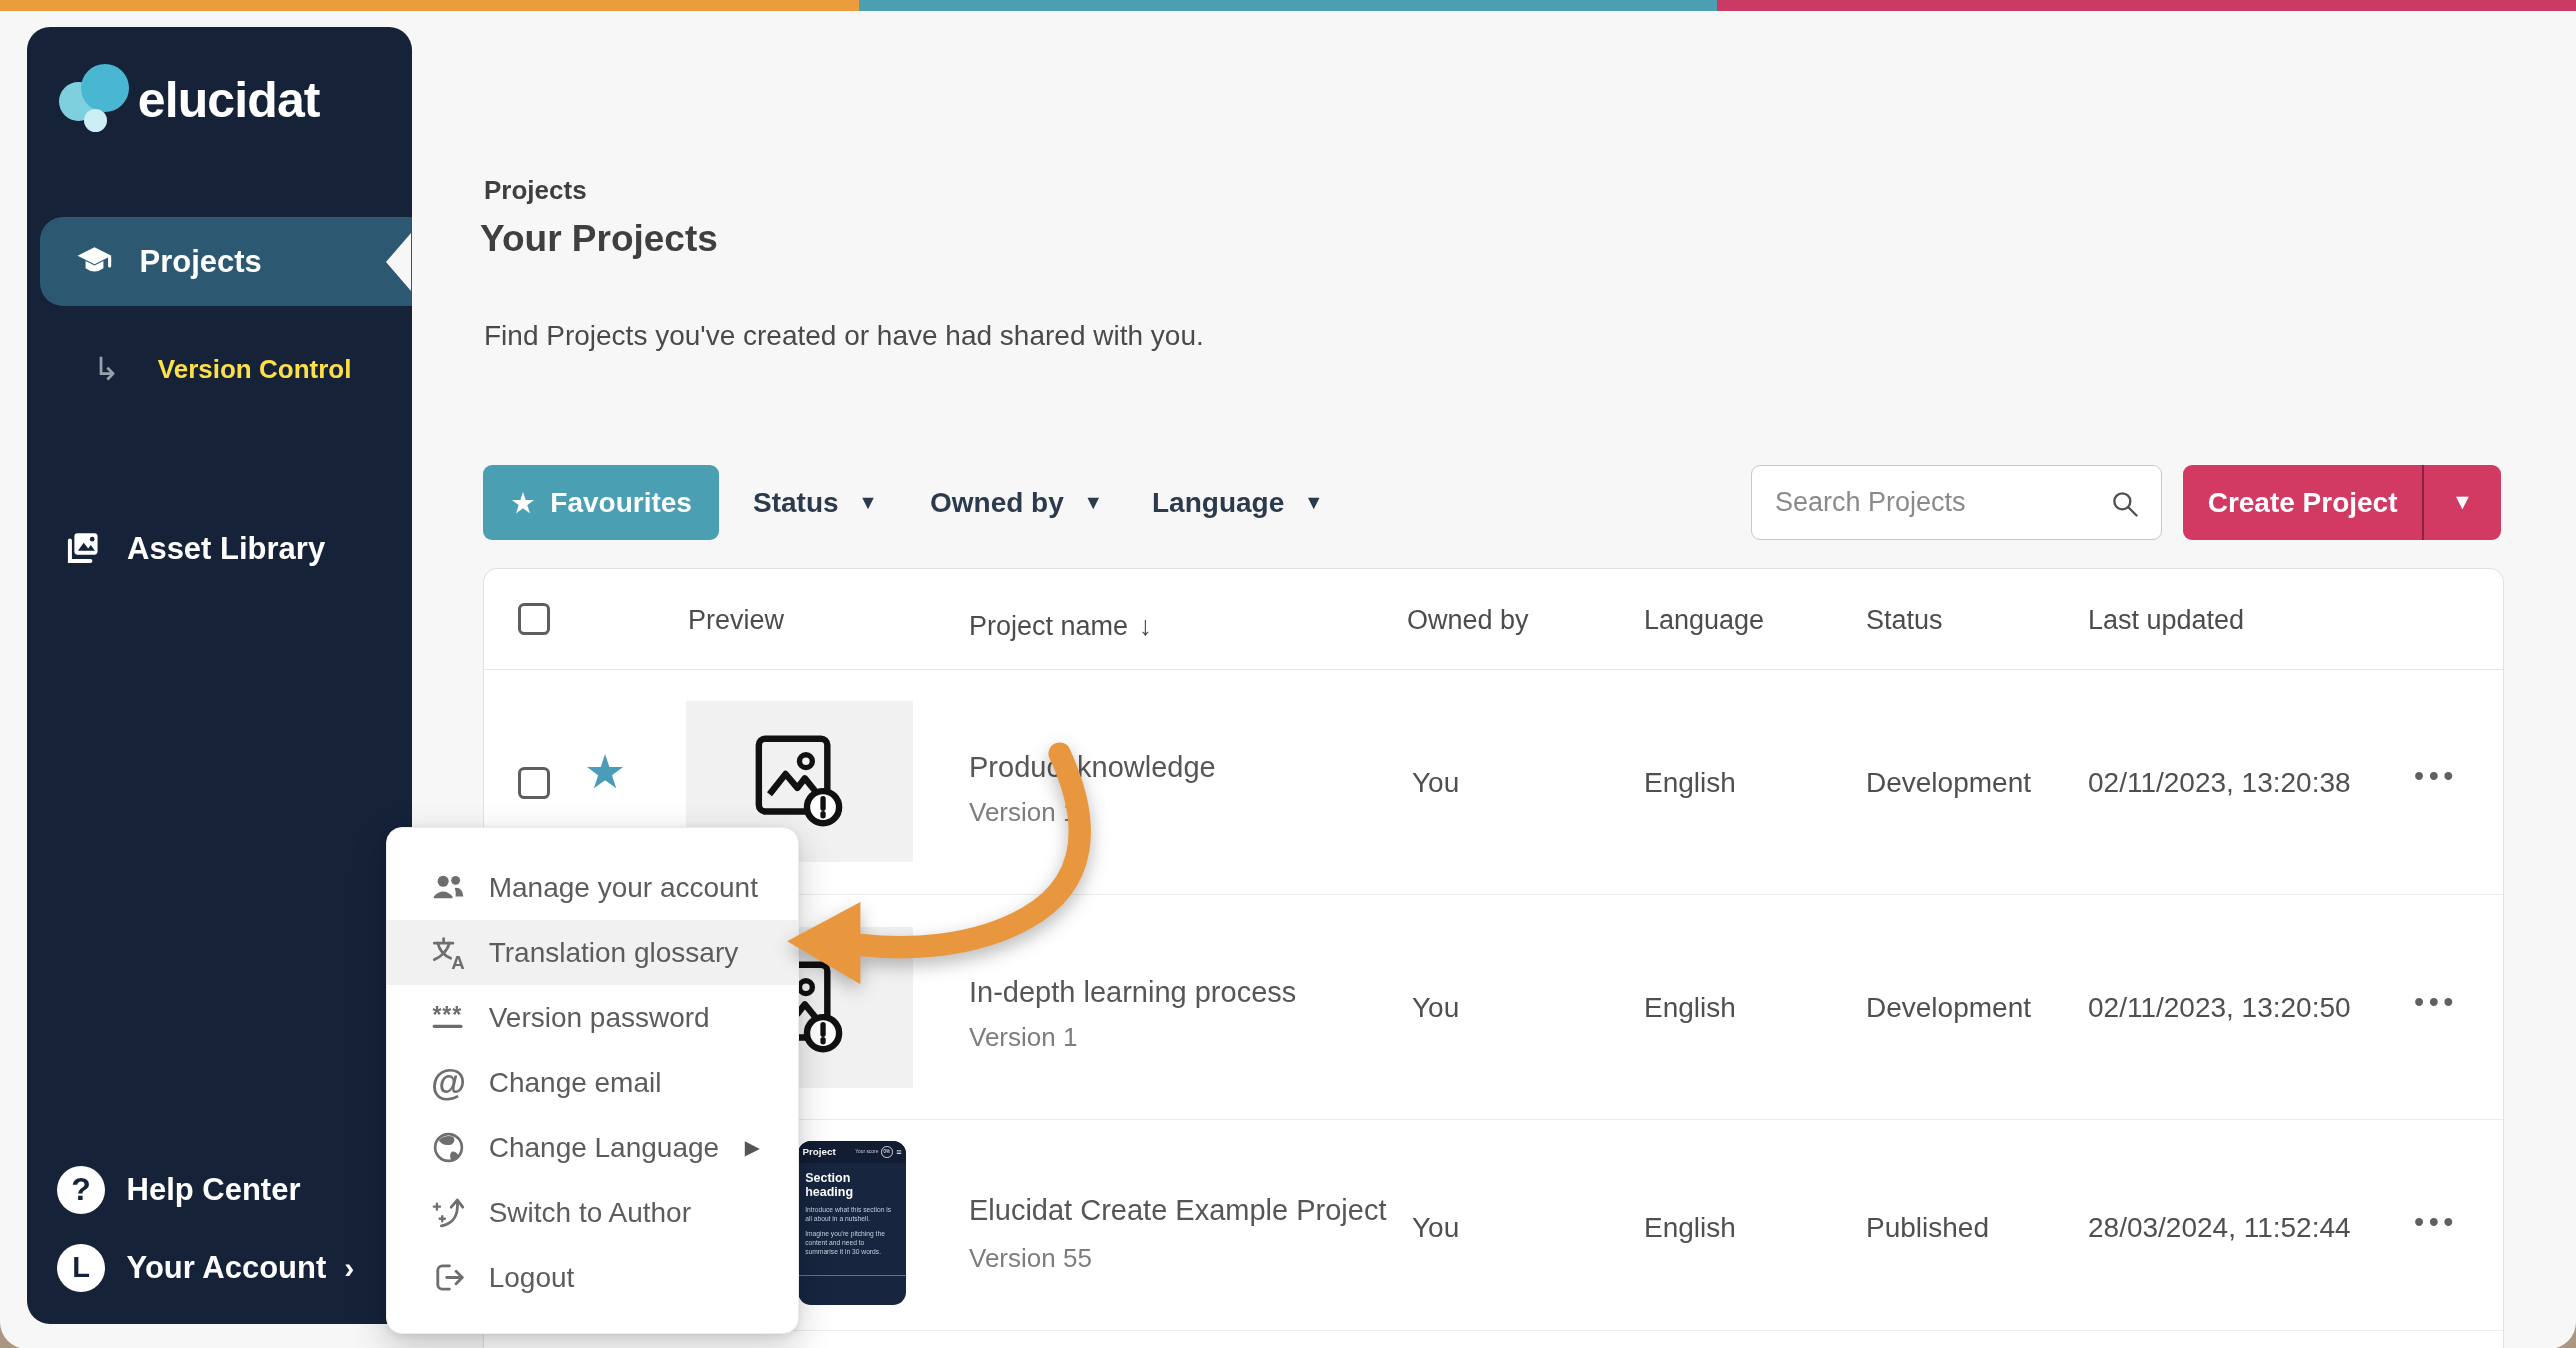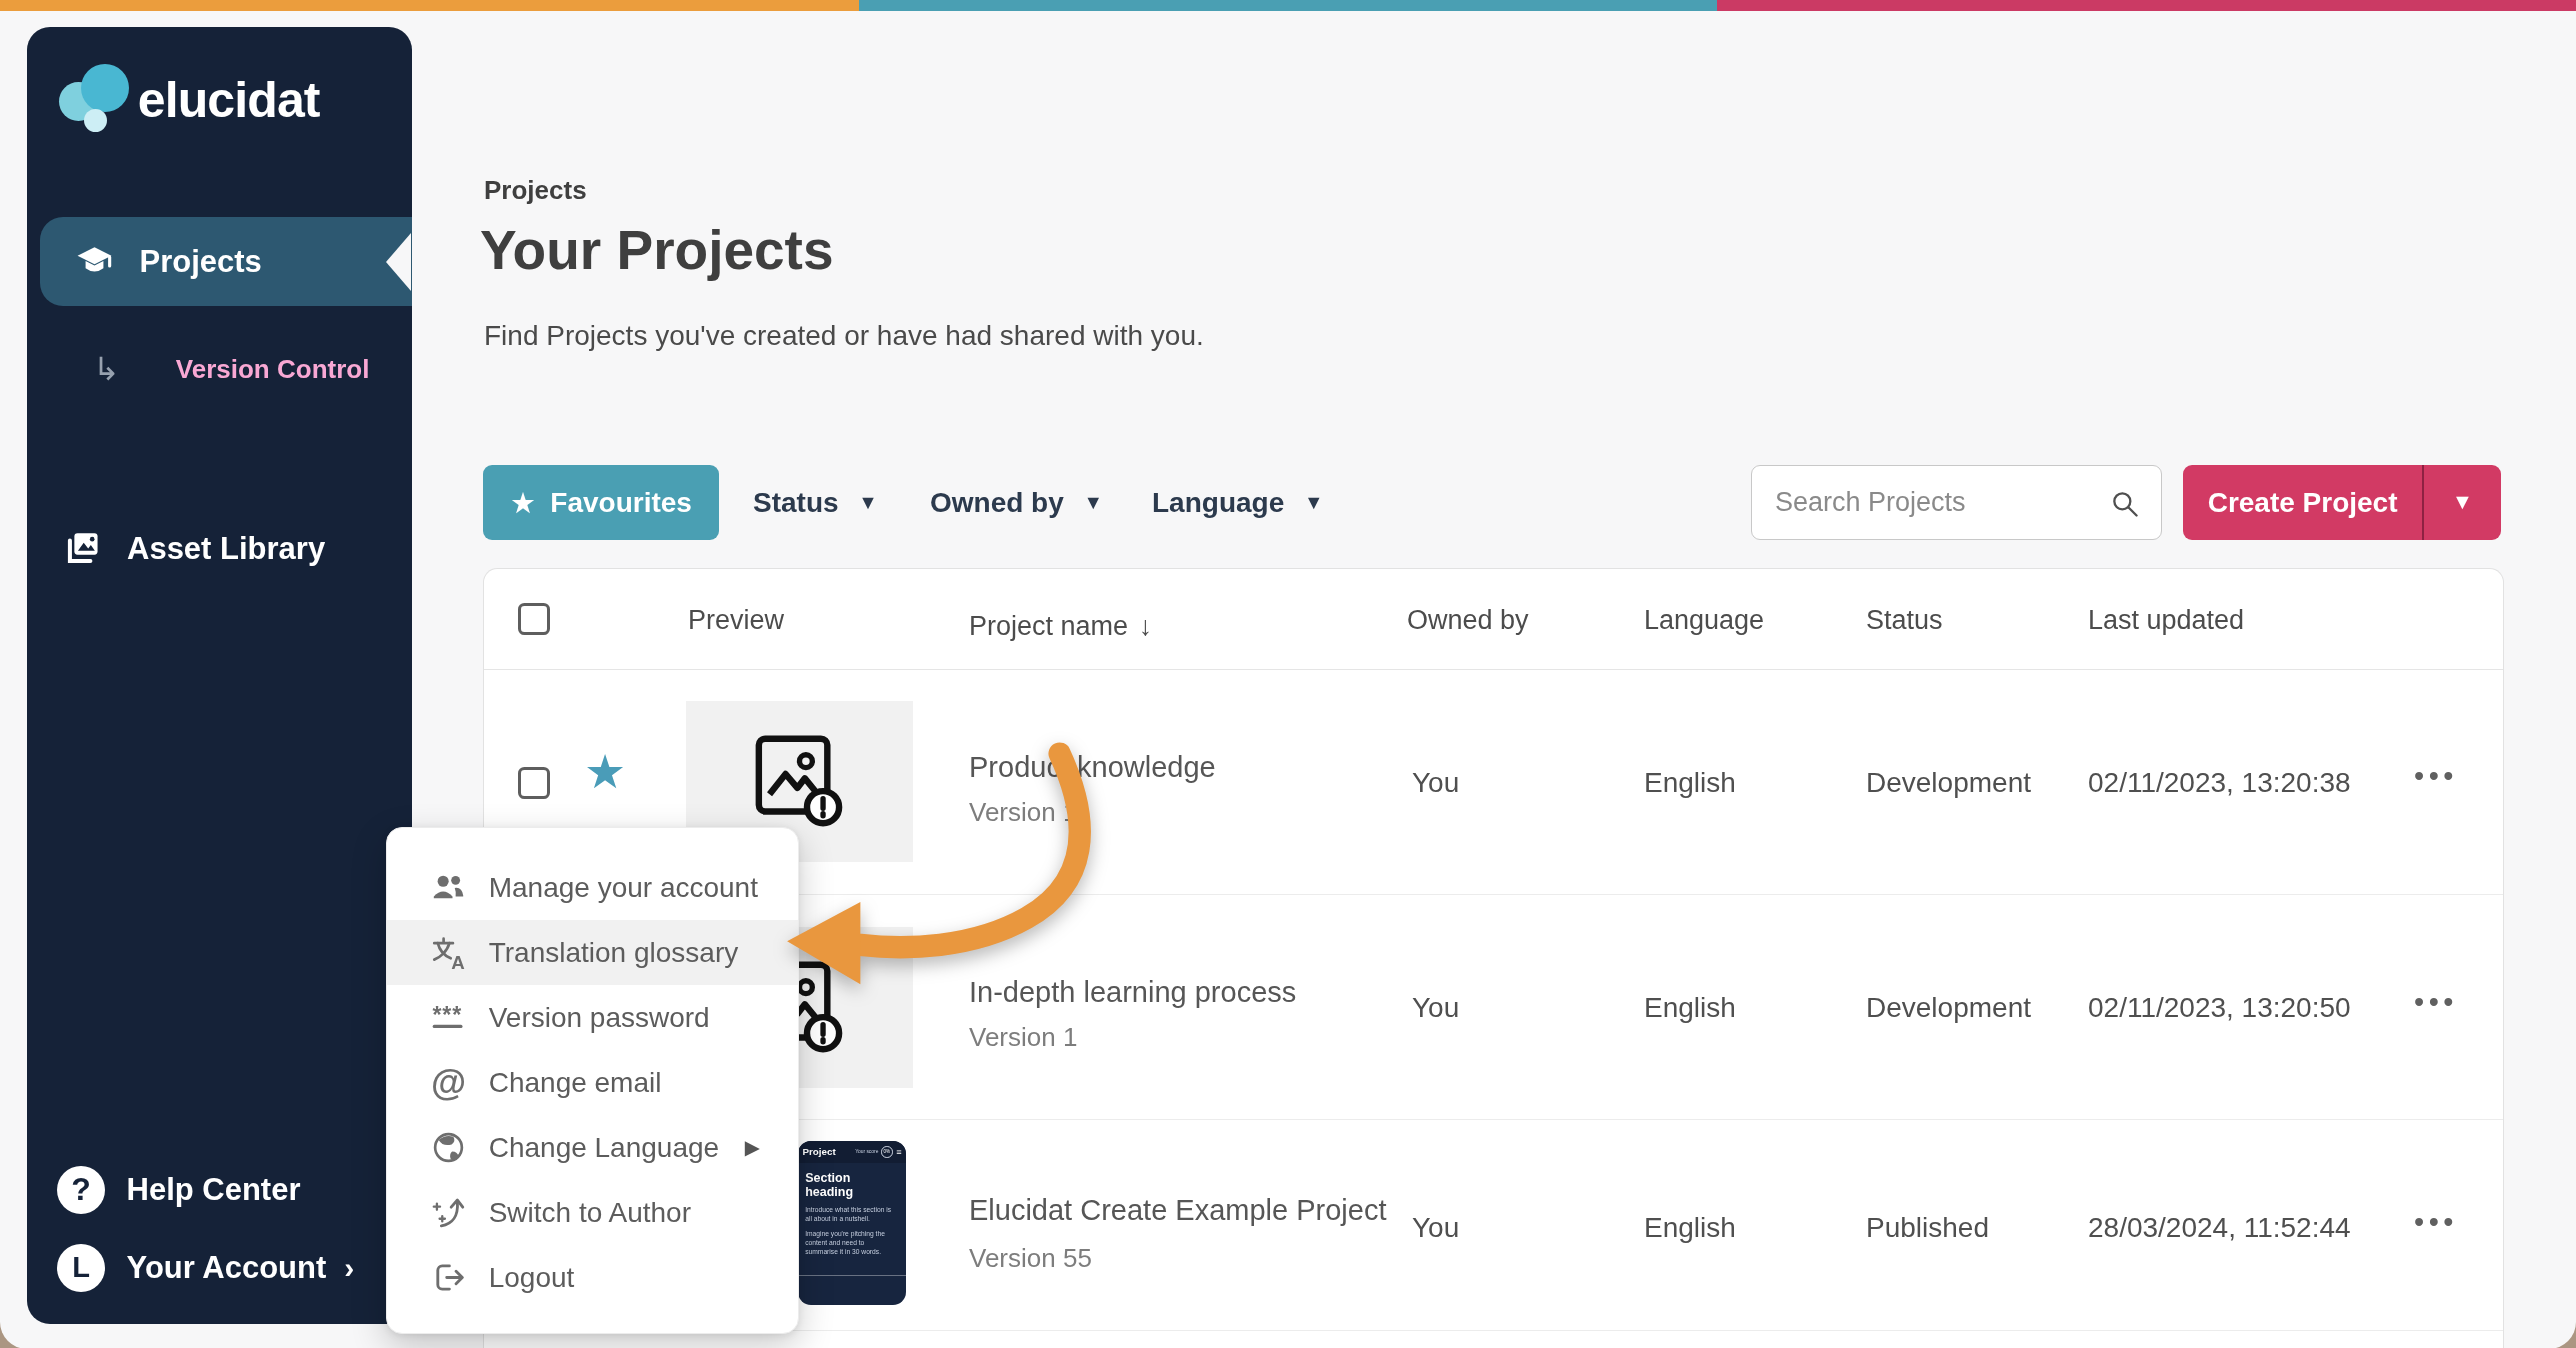--- a/index.html
+++ b/index.html
@@ -19,27 +19,27 @@
   .logo-c3{position:absolute;left:25px;top:50px;width:23px;height:23px;border-radius:50%;background:#cdeef5;}
   .logo-text{color:#fff;font-size:50px;font-weight:bold;letter-spacing:-0.9px;margin-left:1.8px;}
 
   .nav-active{position:absolute;left:12.5px;top:190px;width:372px;height:89px;background:#2d5871;border-radius:23px 0 0 23px;display:flex;align-items:center;}
   .notch{position:absolute;left:386px;top:233px;width:0;height:0;border-top:29px solid transparent;border-bottom:29px solid transparent;border-right:25px solid #f7f7f8;z-index:11;}
   .nav-item{position:absolute;left:0;width:385px;height:63px;display:flex;align-items:center;cursor:pointer;}
   .nav-icon{width:41px;height:41px;margin-left:34px;flex:0 0 auto;}
   .nav-label{margin-left:25px;color:#fff;font-size:31px;font-weight:bold;}
   .nav-sub{position:absolute;left:0;top:306px;width:385px;height:72px;display:flex;align-items:center;}
   .sub-arrow{margin-left:66px;color:#97a1af;font-size:32px;}
-  .sub-label{margin-left:56px;color:#f9a8d4;font-size:26px;font-weight:bold;}
+  .sub-label{margin-left:38px;color:#fde047;font-size:26px;font-weight:bold;}
   .circle-badge{width:48px;height:48px;border-radius:50%;background:#fff;color:#152238;display:flex;align-items:center;justify-content:center;font-weight:bold;margin-left:30px;flex:0 0 auto;}
   .chevron{color:#fff;font-size:30px;margin-left:18px;font-weight:bold;}
 
   
   .breadcrumb{position:absolute;left:484px;top:175px;font-size:26px;font-weight:bold;color:#3f3f3f;}
-  .page-title{position:absolute;left:480px;top:218px;font-size:55px;font-weight:bold;color:#3f3f3f;}
+  .page-title{position:absolute;left:480px;top:218px;font-size:37px;font-weight:bold;color:#3f3f3f;}
   .page-subtitle{position:absolute;left:484px;top:320px;font-size:28px;color:#4a4a4a;}
 
   
   .btn-fav{position:absolute;left:483px;top:465px;width:236px;height:75px;background:#4a9fb3;border-radius:9px;display:flex;align-items:center;justify-content:center;color:#fff;cursor:pointer;}
   .btn-fav .star{font-size:29px;margin-right:14.3px;}
   .btn-fav .lbl{font-size:28px;font-weight:bold;}
   .filter-dd{position:absolute;top:465px;height:75px;display:flex;align-items:center;cursor:pointer;color:#2c3a4d;}
   .filter-dd .lbl{font-size:28px;font-weight:bold;}
   .filter-dd .caret{font-size:19.7px;margin-left:19.7px;}
   .dd-status{left:753px;}

